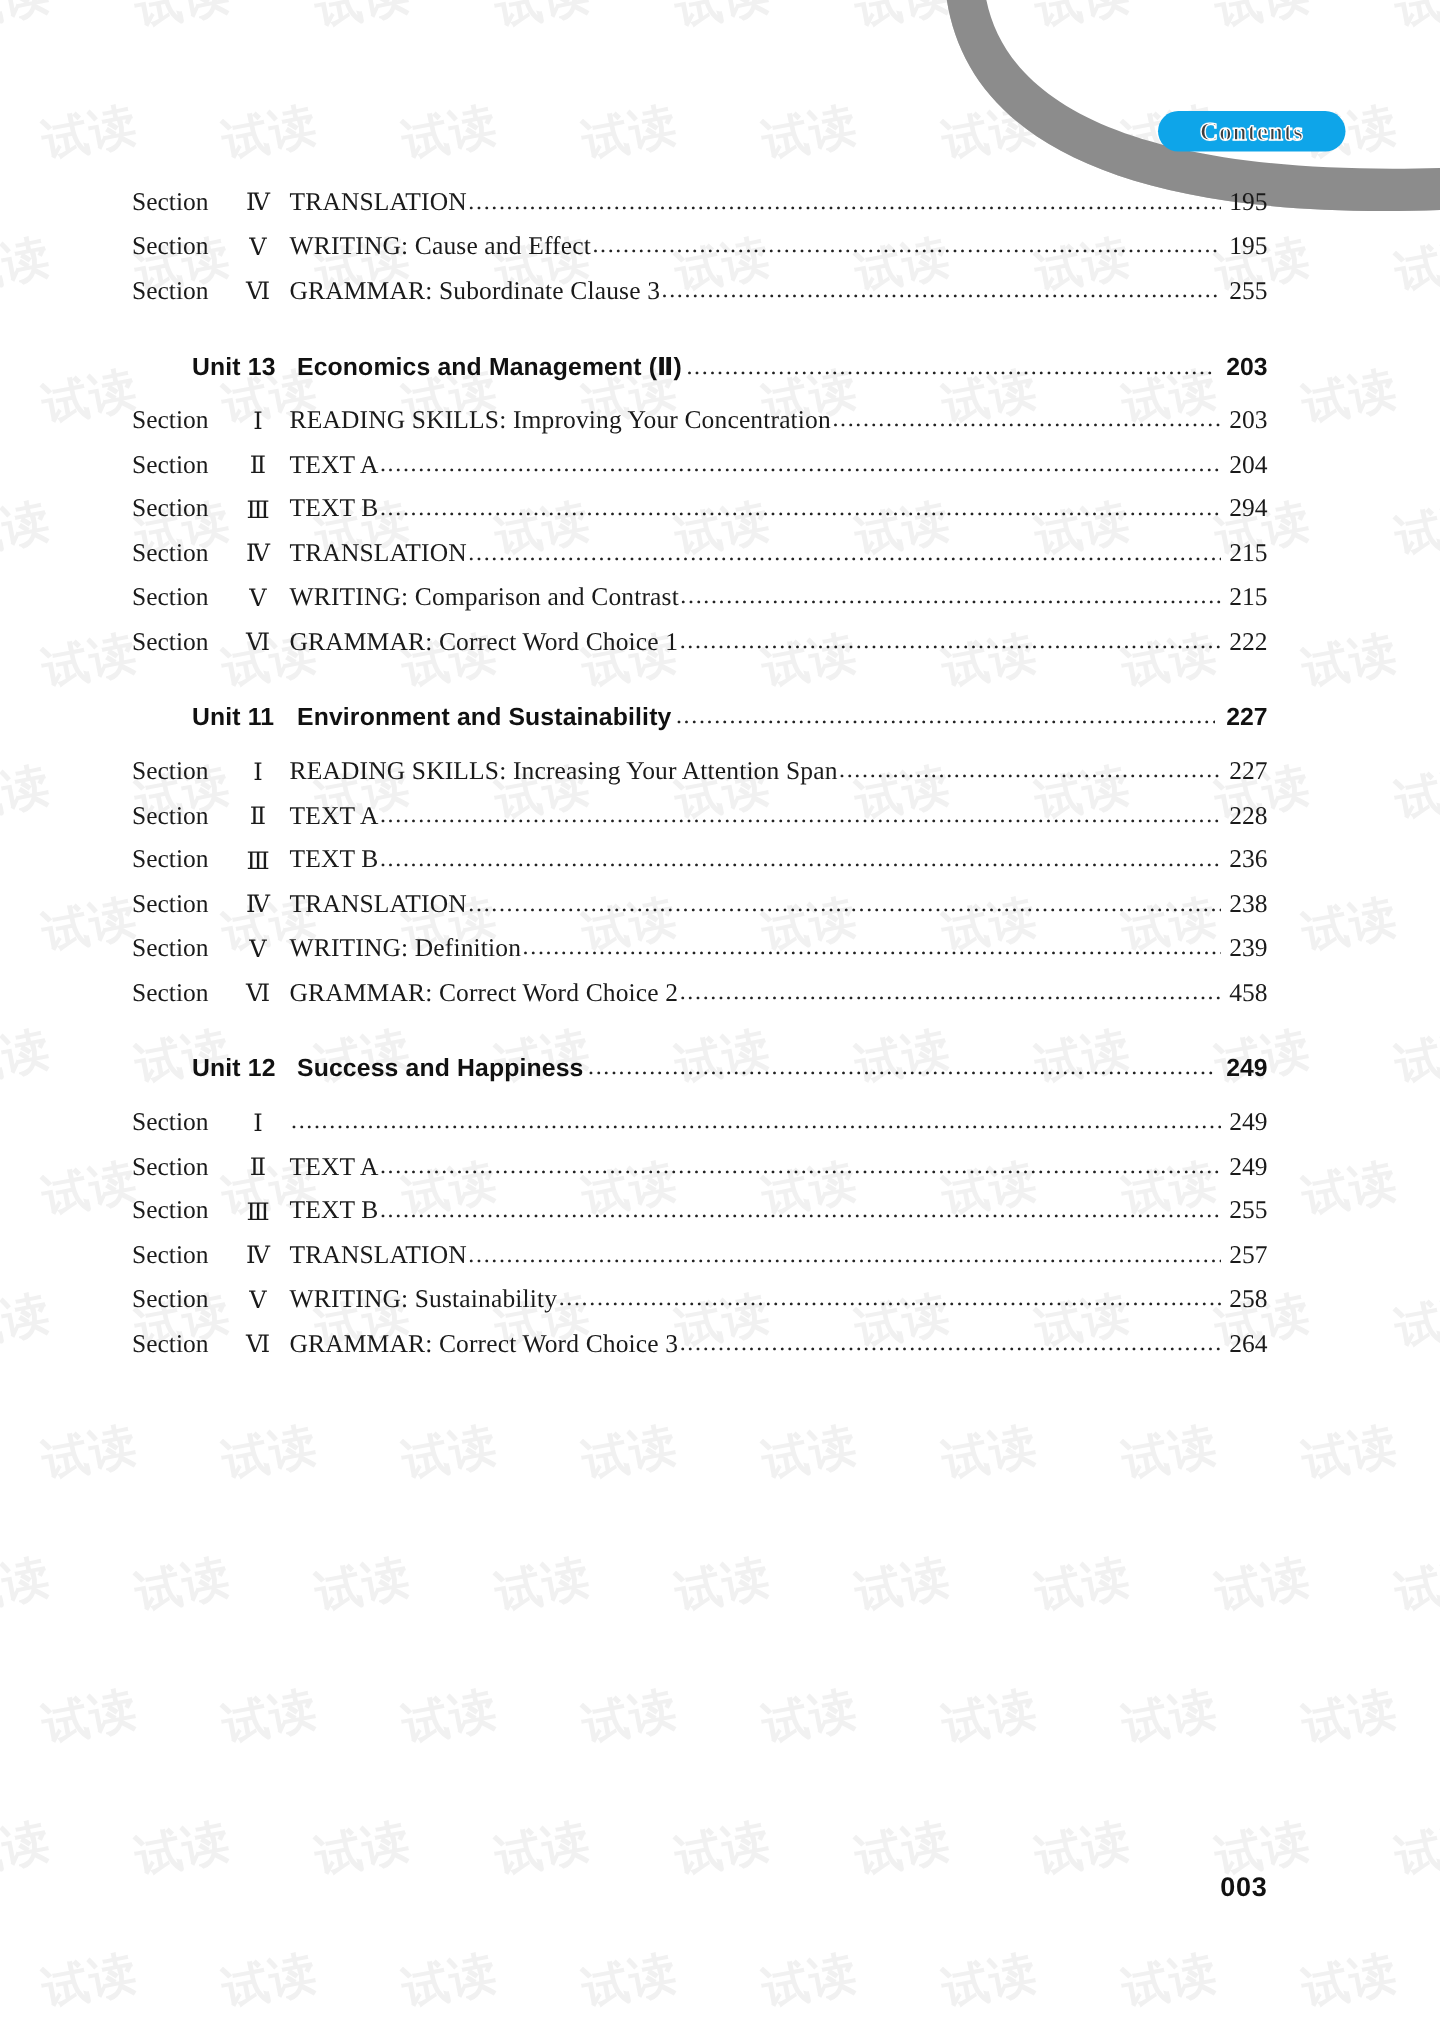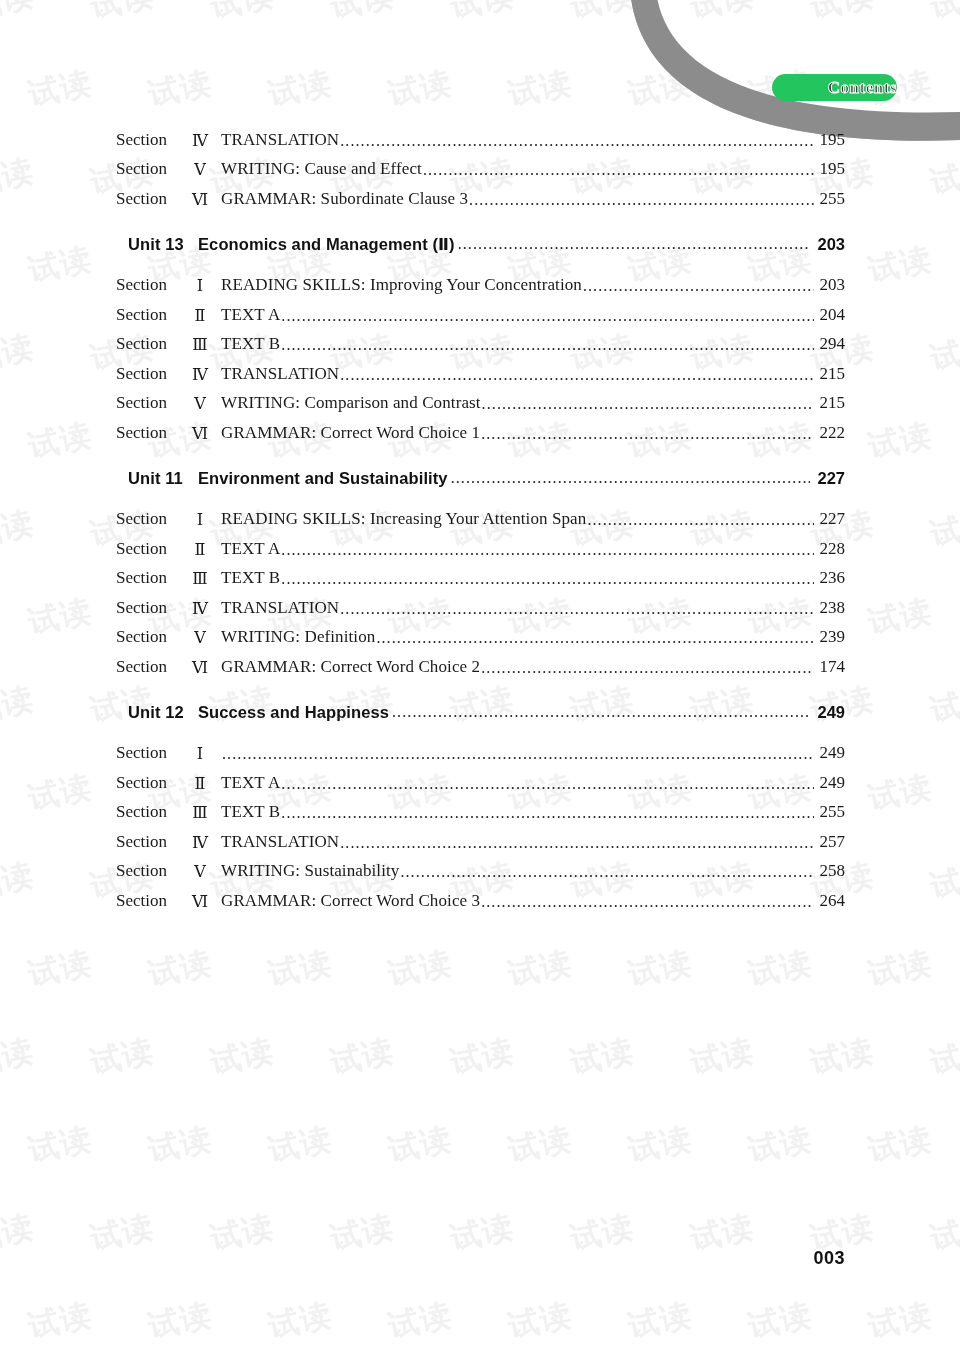--- a/index.html
+++ b/index.html
@@ -47,26 +47,26 @@
     pointer-events: none;
   }
 
   
   #contents-badge {
     position: absolute;
     top: 74px;
     left: 772px;
     width: 125px;
     height: 27px;
-    background: #22c55e;
+    background: #0ea5e9;
     border-radius: 14px;
     z-index: 3;
     display: flex;
     align-items: center;
-    justify-content: flex-end;
+    justify-content: center;
   }
   #contents-badge .badge-text {
     font-family: "Liberation Serif", "DejaVu Serif", serif;
     font-weight: 700;
     font-size: 17px;
     letter-spacing: 0.5px;
     color: #3d3d3d;
     -webkit-text-stroke: 0.9px #ffffff;
     text-shadow: 0 0 1px #cfcfcf;
   }
@@ -121,26 +121,26 @@
   .unit-page {
     flex: none;
     width: 34px;
     text-align: right;
     white-space: nowrap;
   }
 
   
   .sec-row {
     display: flex;
-    align-items: flex-end;
+    align-items: center;
     height: 29.5px;
     font-family: "Liberation Serif", "DejaVu Serif", serif;
     font-size: 17px;
     color: #1a1a1a;
-    padding-left: 116px;
+    padding-left: 88px;
     padding-right: 115px;
   }
   .sec-word {
     flex: none;
     width: 63px;
     white-space: nowrap;
   }
   .sec-num {
     flex: none;
     width: 42px;
@@ -450,21 +450,21 @@
         <span class="sec-num">Ⅴ</span>
         <span class="sec-title">WRITING: Definition</span>
         <span class="sec-dots">........................................................................................................................................................</span>
         <span class="sec-page">239</span>
       </div>
       <div class="sec-row">
         <span class="sec-word">Section</span>
         <span class="sec-num">Ⅵ</span>
         <span class="sec-title">GRAMMAR: Correct Word Choice 2</span>
         <span class="sec-dots">........................................................................................................................................................</span>
-        <span class="sec-page">174</span>
+        <span class="sec-page">458</span>
       </div>
     </div>
     <div class="unit-gap"></div>
     <div class="unit-block">
       <div class="unit-row">
         <span class="unit-label">Unit 12</span>
         <span class="unit-title">Success and Happiness</span>
         <span class="unit-dots">........................................................................................................................................................</span>
         <span class="unit-page">249</span>
       </div>

